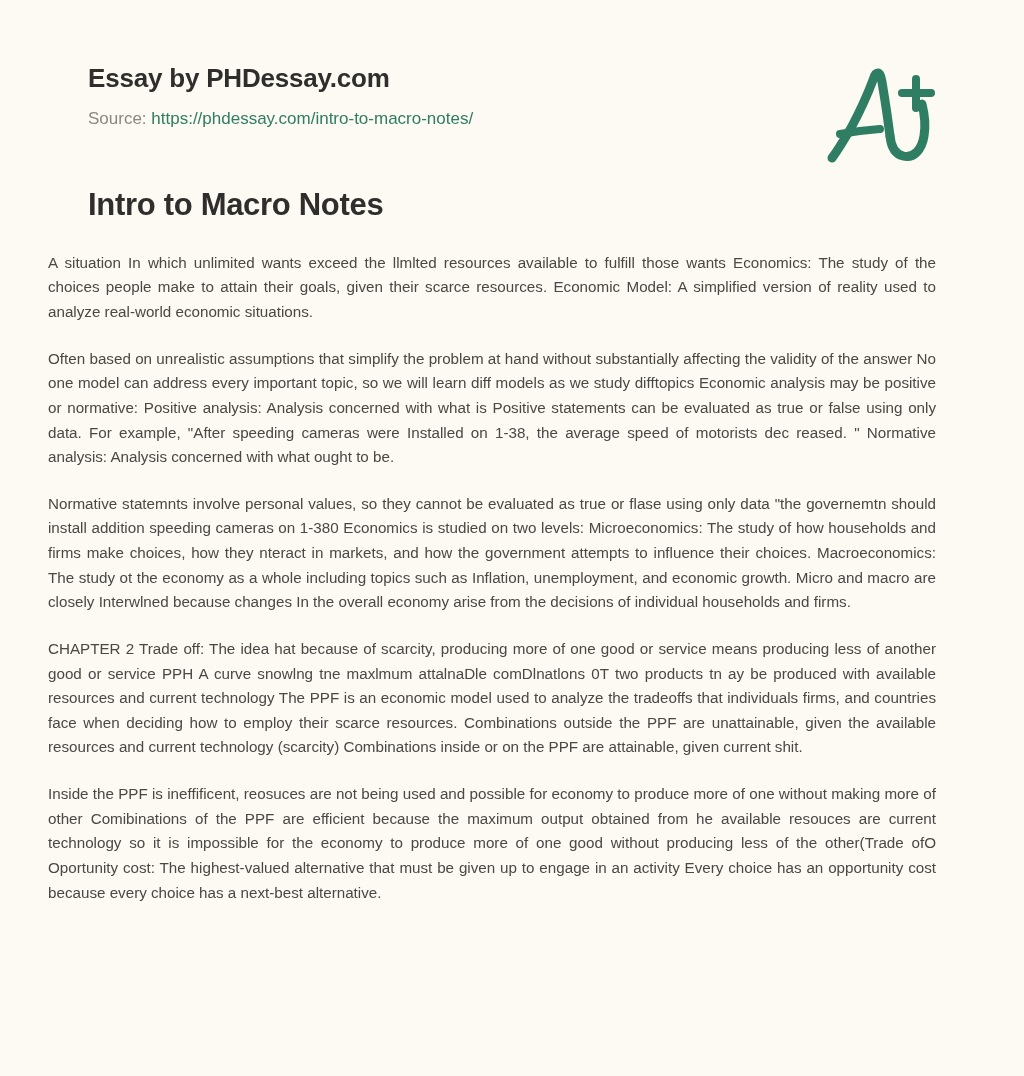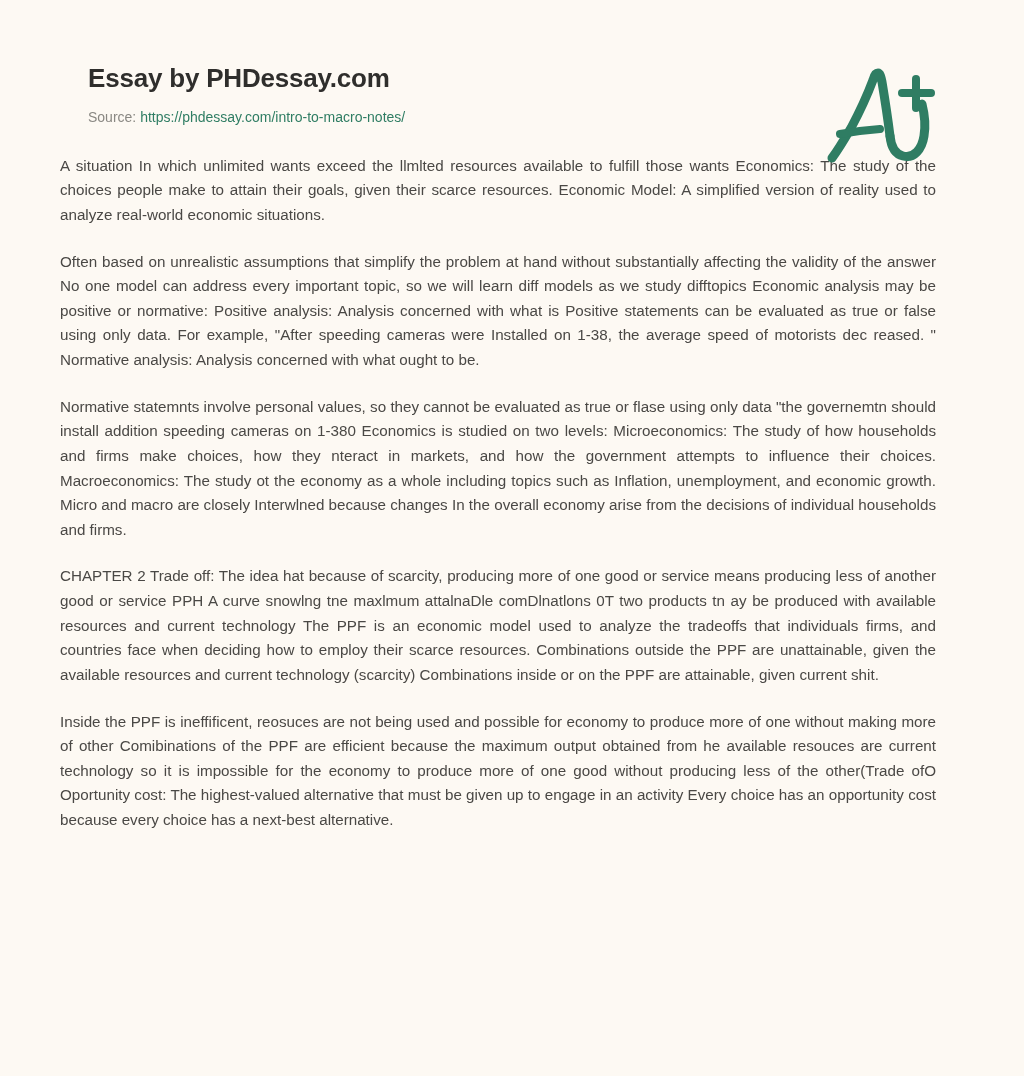--- a/index.html
+++ b/index.html
@@ -34,21 +34,21 @@
   .brand-line {
     font-size: 26px;
     font-weight: bold;
     letter-spacing: -0.2px;
     color: #2f2e2c;
     line-height: 1.25;
     margin: 0;
   }
   .source-line {
     margin-top: 13px;
-    font-size: 14px;
+    font-size: 17px;
     color: #8a8883;
     line-height: 1.3;
     white-space: nowrap;
   }
   .source-label {
     color: #8a8883;
   }
   .source-url {
     color: #2f7d63;
     text-decoration: none;
@@ -70,21 +70,21 @@
     padding: 56px 88px 0 88px;
     font-size: 31px;
     font-weight: bold;
     color: #2f2e2c;
     letter-spacing: -0.3px;
     line-height: 1.2;
   }
 
   
   .article {
-    padding: 28px 88px 0 60px;
+    padding: 28px 88px 0 48px;
   }
   .article p {
     margin: 0 0 22px 0;
     font-size: 15.2px;
     line-height: 1.62;
     color: #4a4845;
     text-align: justify;
     text-justify: inter-word;
     hyphens: none;
   }
@@ -107,20 +107,21 @@
       <g fill="none" stroke="#2f7d63" stroke-linecap="round" stroke-linejoin="round">
         <path d="M14 96 C20 88 26 78 33 66 C41 51 49 34 55 18 C56 14 58 11 60 11 C62 11 63 15 64 20 C67 38 70 58 72 74" stroke-width="9"></path>
         <path d="M22 72 C33 70 48 68 62 67" stroke-width="8"></path>
         <path d="M72 74 C73 84 77 92 85 94 C96 97 104 87 106 74 C108 62 106 50 104 42" stroke-width="9"></path>
         <path d="M84 31 L113 31" stroke-width="8"></path>
         <path d="M98 17 L98 46" stroke-width="8"></path>
       </g>
     </svg>
   </div>
 
+  <h1 class="title">Intro to Macro Notes</h1>
 
   <div class="article">
     <p>A situation In which unlimited wants exceed the llmlted resources available to fulfill those wants Economics: The study of the choices people make to attain their goals, given their scarce resources. Economic Model: A simplified version of reality used to analyze real-world economic situations.</p>
     <p>Often based on unrealistic assumptions that simplify the problem at hand without substantially affecting the validity of the answer No one model can address every important topic, so we will learn diff models as we study difftopics Economic analysis may be positive or normative: Positive analysis: Analysis concerned with what is Positive statements can be evaluated as true or false using only data. For example, "After speeding cameras were Installed on 1-38, the average speed of motorists dec reased. " Normative analysis: Analysis concerned with what ought to be.</p>
     <p>Normative statemnts involve personal values, so they cannot be evaluated as true or flase using only data "the governemtn should install addition speeding cameras on 1-380 Economics is studied on two levels: Microeconomics: The study of how households and firms make choices, how they nteract in markets, and how the government attempts to influence their choices. Macroeconomics: The study ot the economy as a whole including topics such as Inflation, unemployment, and economic growth. Micro and macro are closely Interwlned because changes In the overall economy arise from the decisions of individual households and firms.</p>
     <p>CHAPTER 2 Trade off: The idea hat because of scarcity, producing more of one good or service means producing less of another good or service PPH A curve snowlng tne maxlmum attalnaDle comDlnatlons 0T two products tn ay be produced with available resources and current technology The PPF is an economic model used to analyze the tradeoffs that individuals firms, and countries face when deciding how to employ their scarce resources. Combinations outside the PPF are unattainable, given the available resources and current technology (scarcity) Combinations inside or on the PPF are attainable, given current shit.</p>
     <p>Inside the PPF is ineffificent, reosuces are not being used and possible for economy to produce more of one without making more of other Comibinations of the PPF are efficient because the maximum output obtained from he available resouces are current technology so it is impossible for the economy to produce more of one good without producing less of the other(Trade ofO Oportunity cost: The highest-valued alternative that must be given up to engage in an activity Every choice has an opportunity cost because every choice has a next-best alternative.</p>
   </div>
 
 </div>

